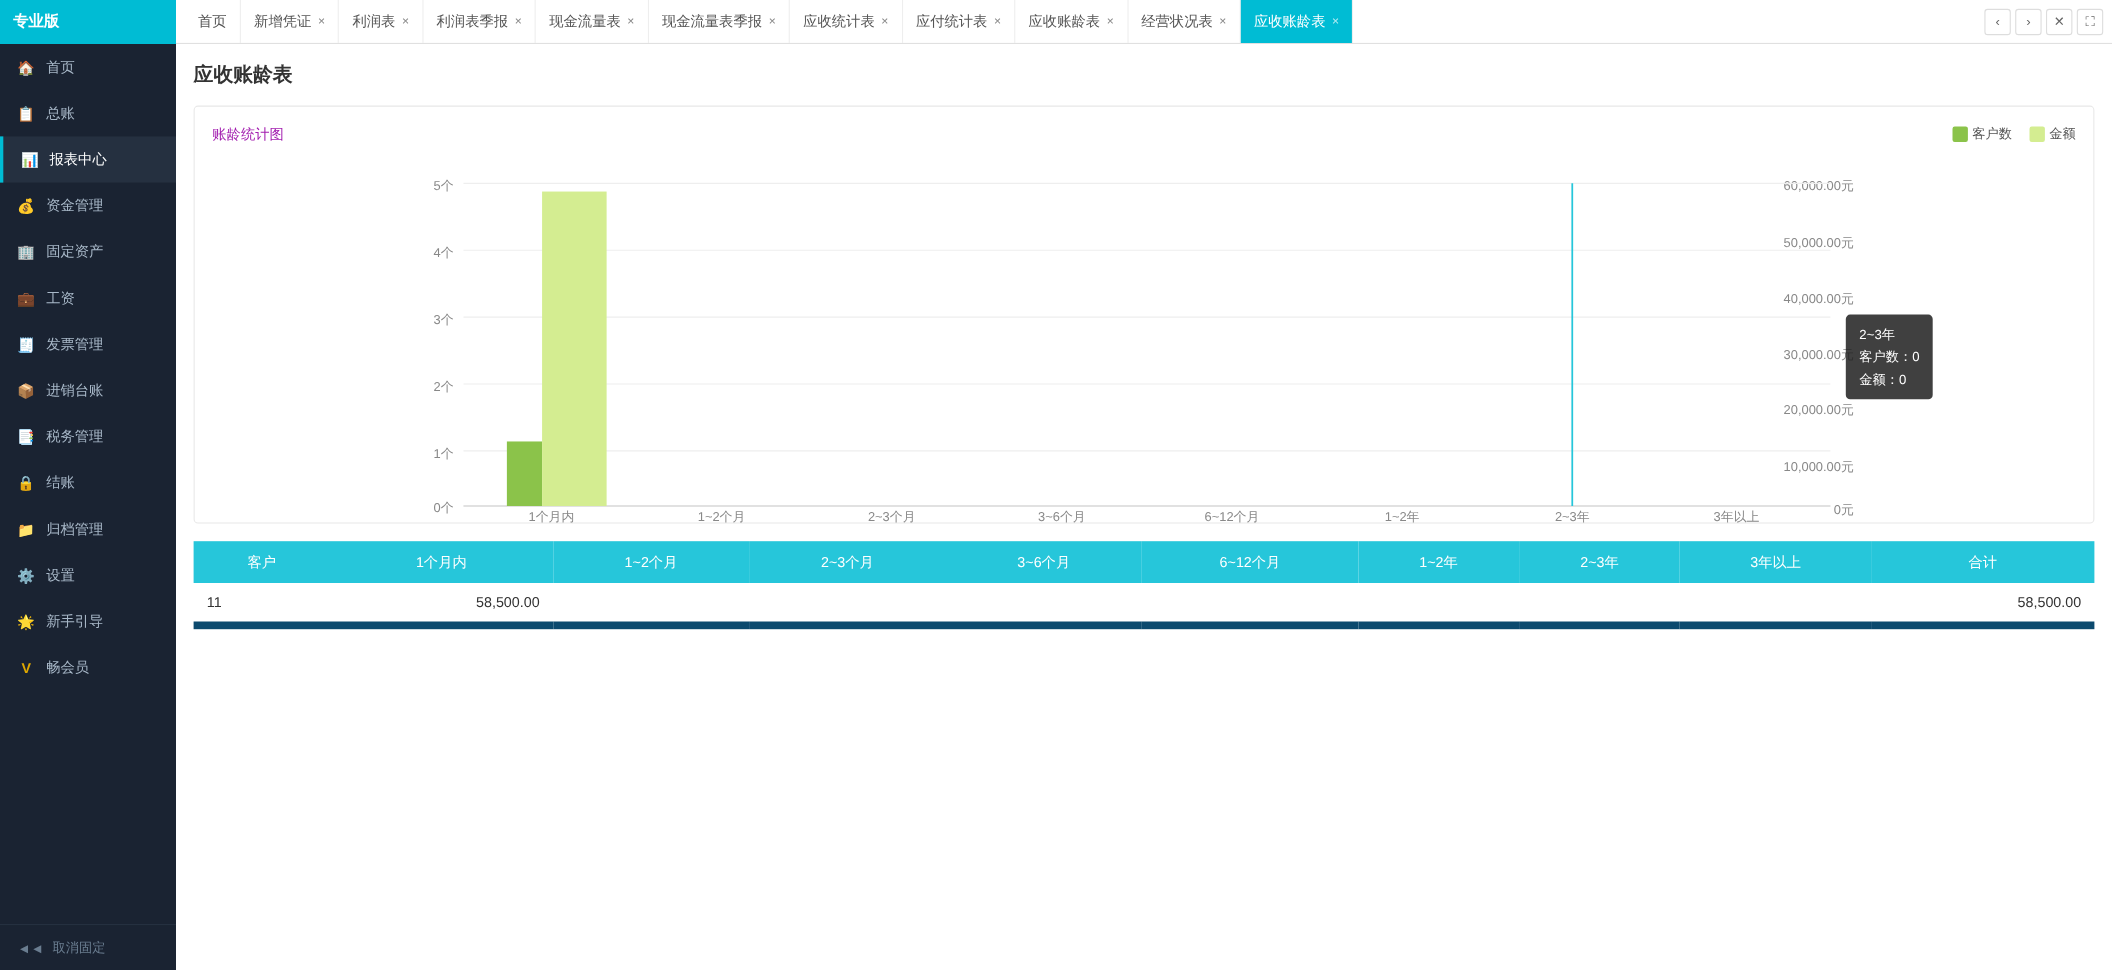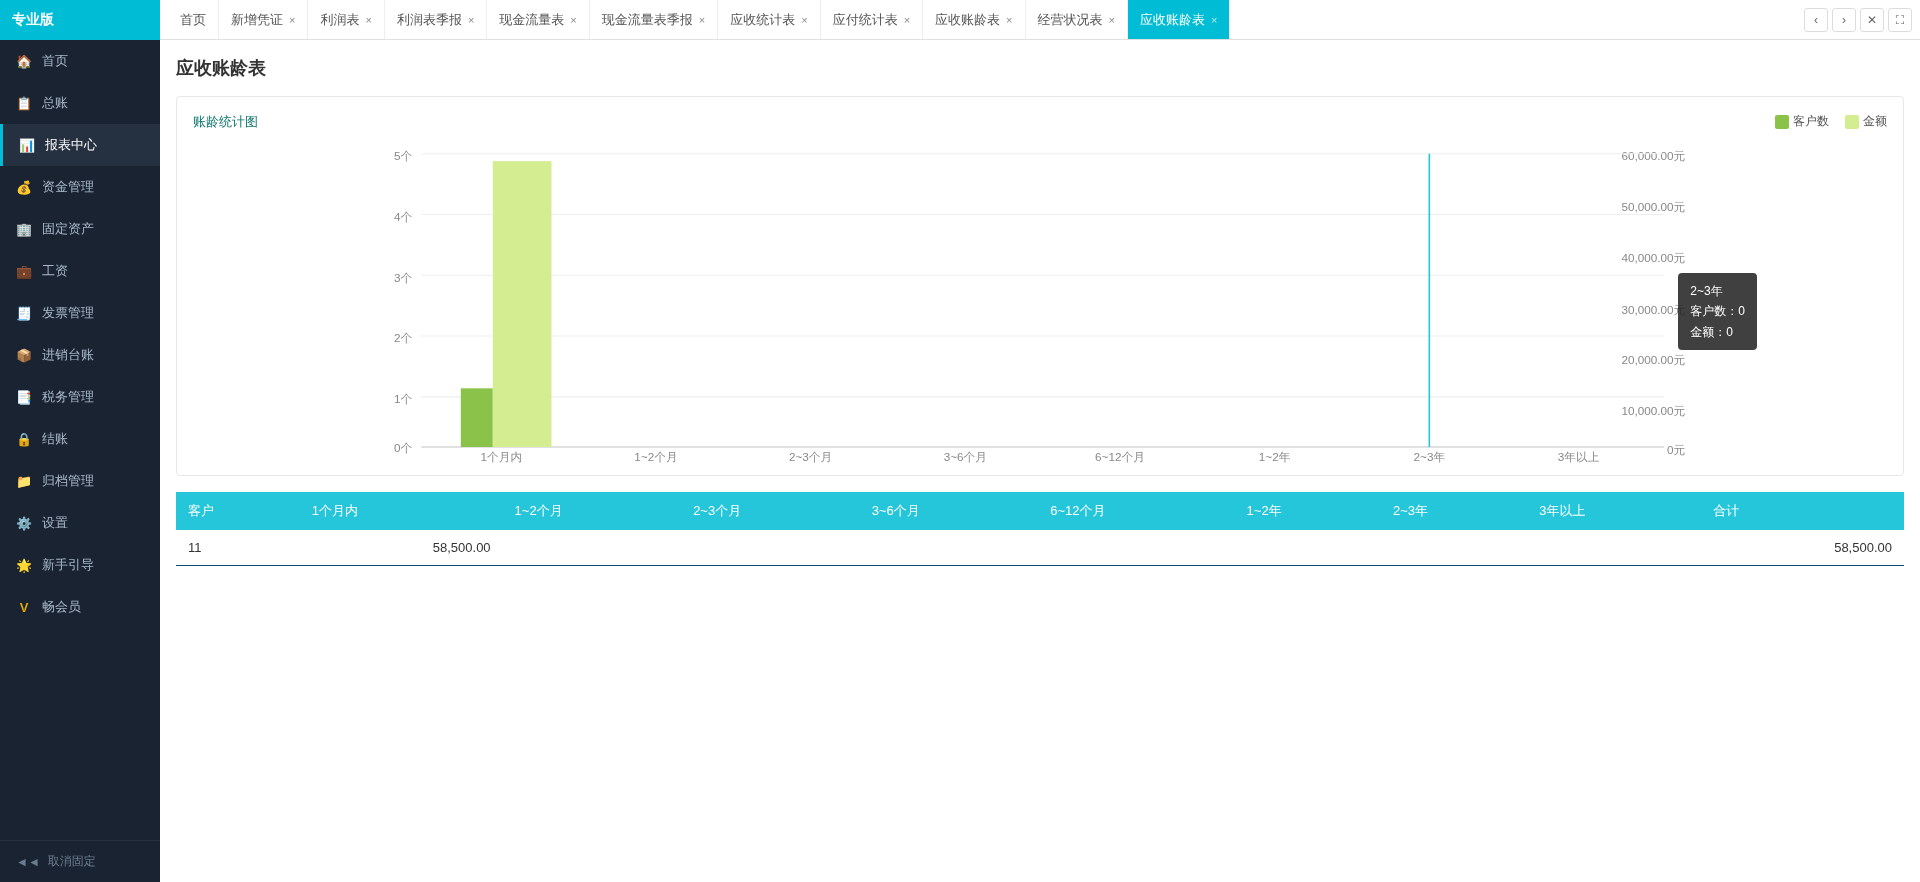--- a/index.html
+++ b/index.html
@@ -168,22 +168,22 @@
     .chart-container {
       border: 1px solid #e8e8e8;
       border-radius: 4px;
       padding: 16px;
       margin-bottom: 16px;
       position: relative;
       height: 380px;
     }
     .chart-title {
       font-size: 13px;
-      color: #0f766e;
-      margin-bottom: 12px;
+      color: #a21caf;
+      margin-bottom: 25px;
     }
     .chart-legend {
       position: absolute;
       top: 16px;
       right: 16px;
       display: flex;
       gap: 16px;
       align-items: center;
       font-size: 12px;
       color: #555;
@@ -223,29 +223,29 @@
 
     
     .data-table {
       width: 100%;
       border-collapse: collapse;
     }
     .data-table th {
       background: #26c6da;
       color: #fff;
       padding: 10px 12px;
-      text-align: left;
+      text-align: center;
       font-size: 13px;
       font-weight: normal;
     }
     .data-table td {
       padding: 10px 12px;
       text-align: right;
       font-size: 13px;
-      border-bottom: 1px solid #0c4a6e;
+      border-bottom: 7px solid #0c4a6e;
       color: #333;
     }
     .data-table td:first-child { text-align: left; }
     .data-table tr.total-row td {
       font-weight: bold;
       border-top: 1px solid #e0e0e0;
     }
     .total-icon {
       display: inline-block;
       width: 16px;

